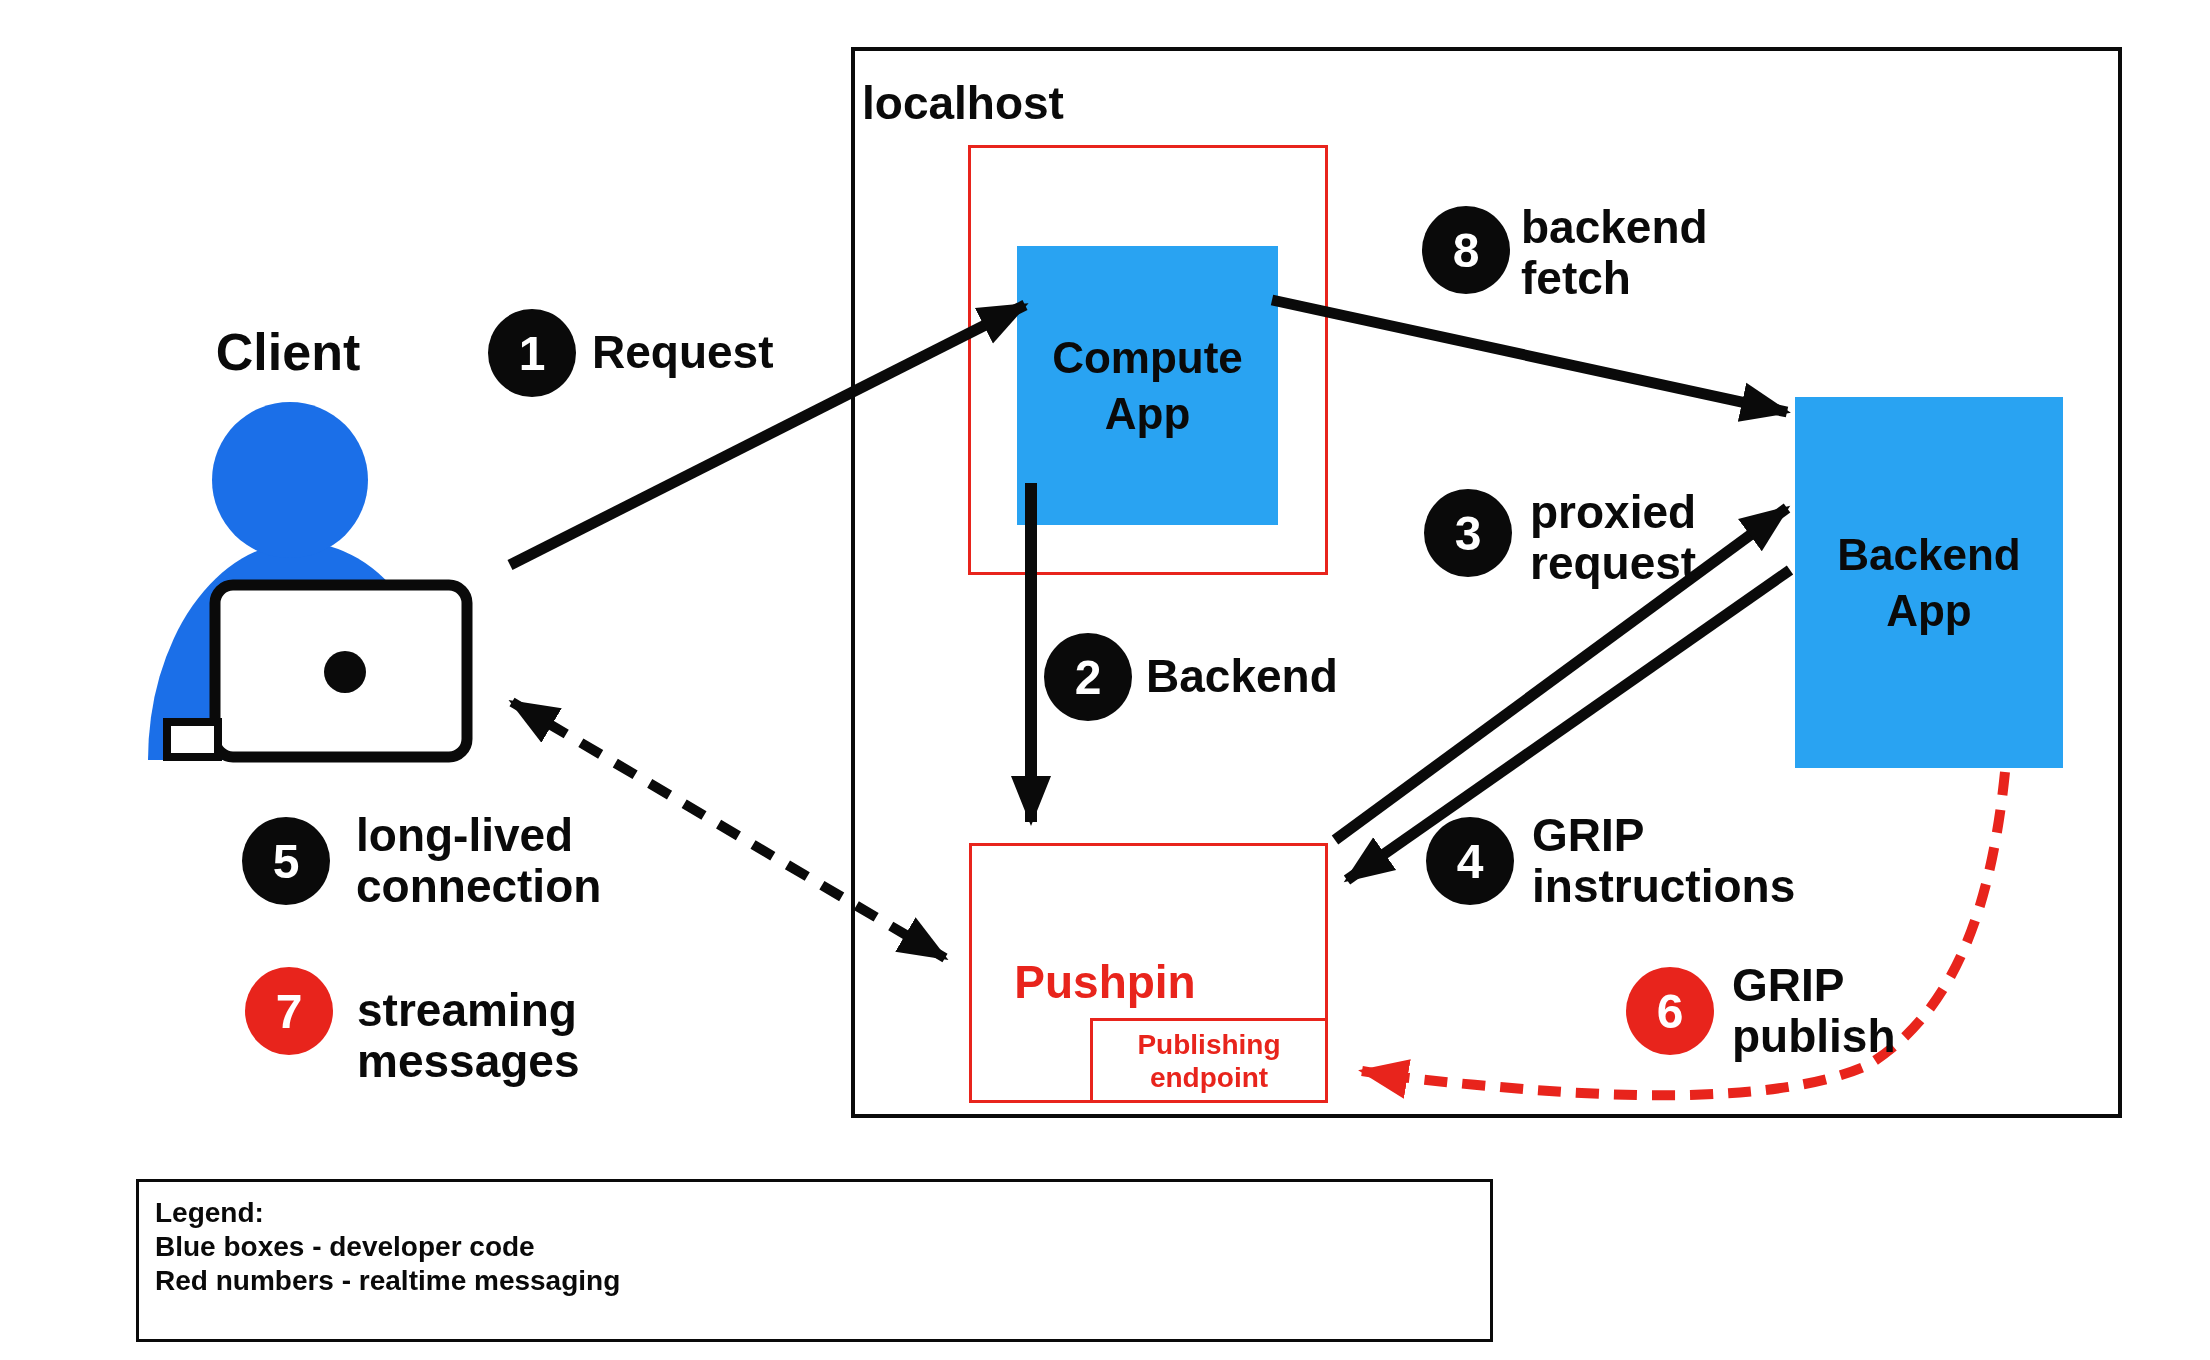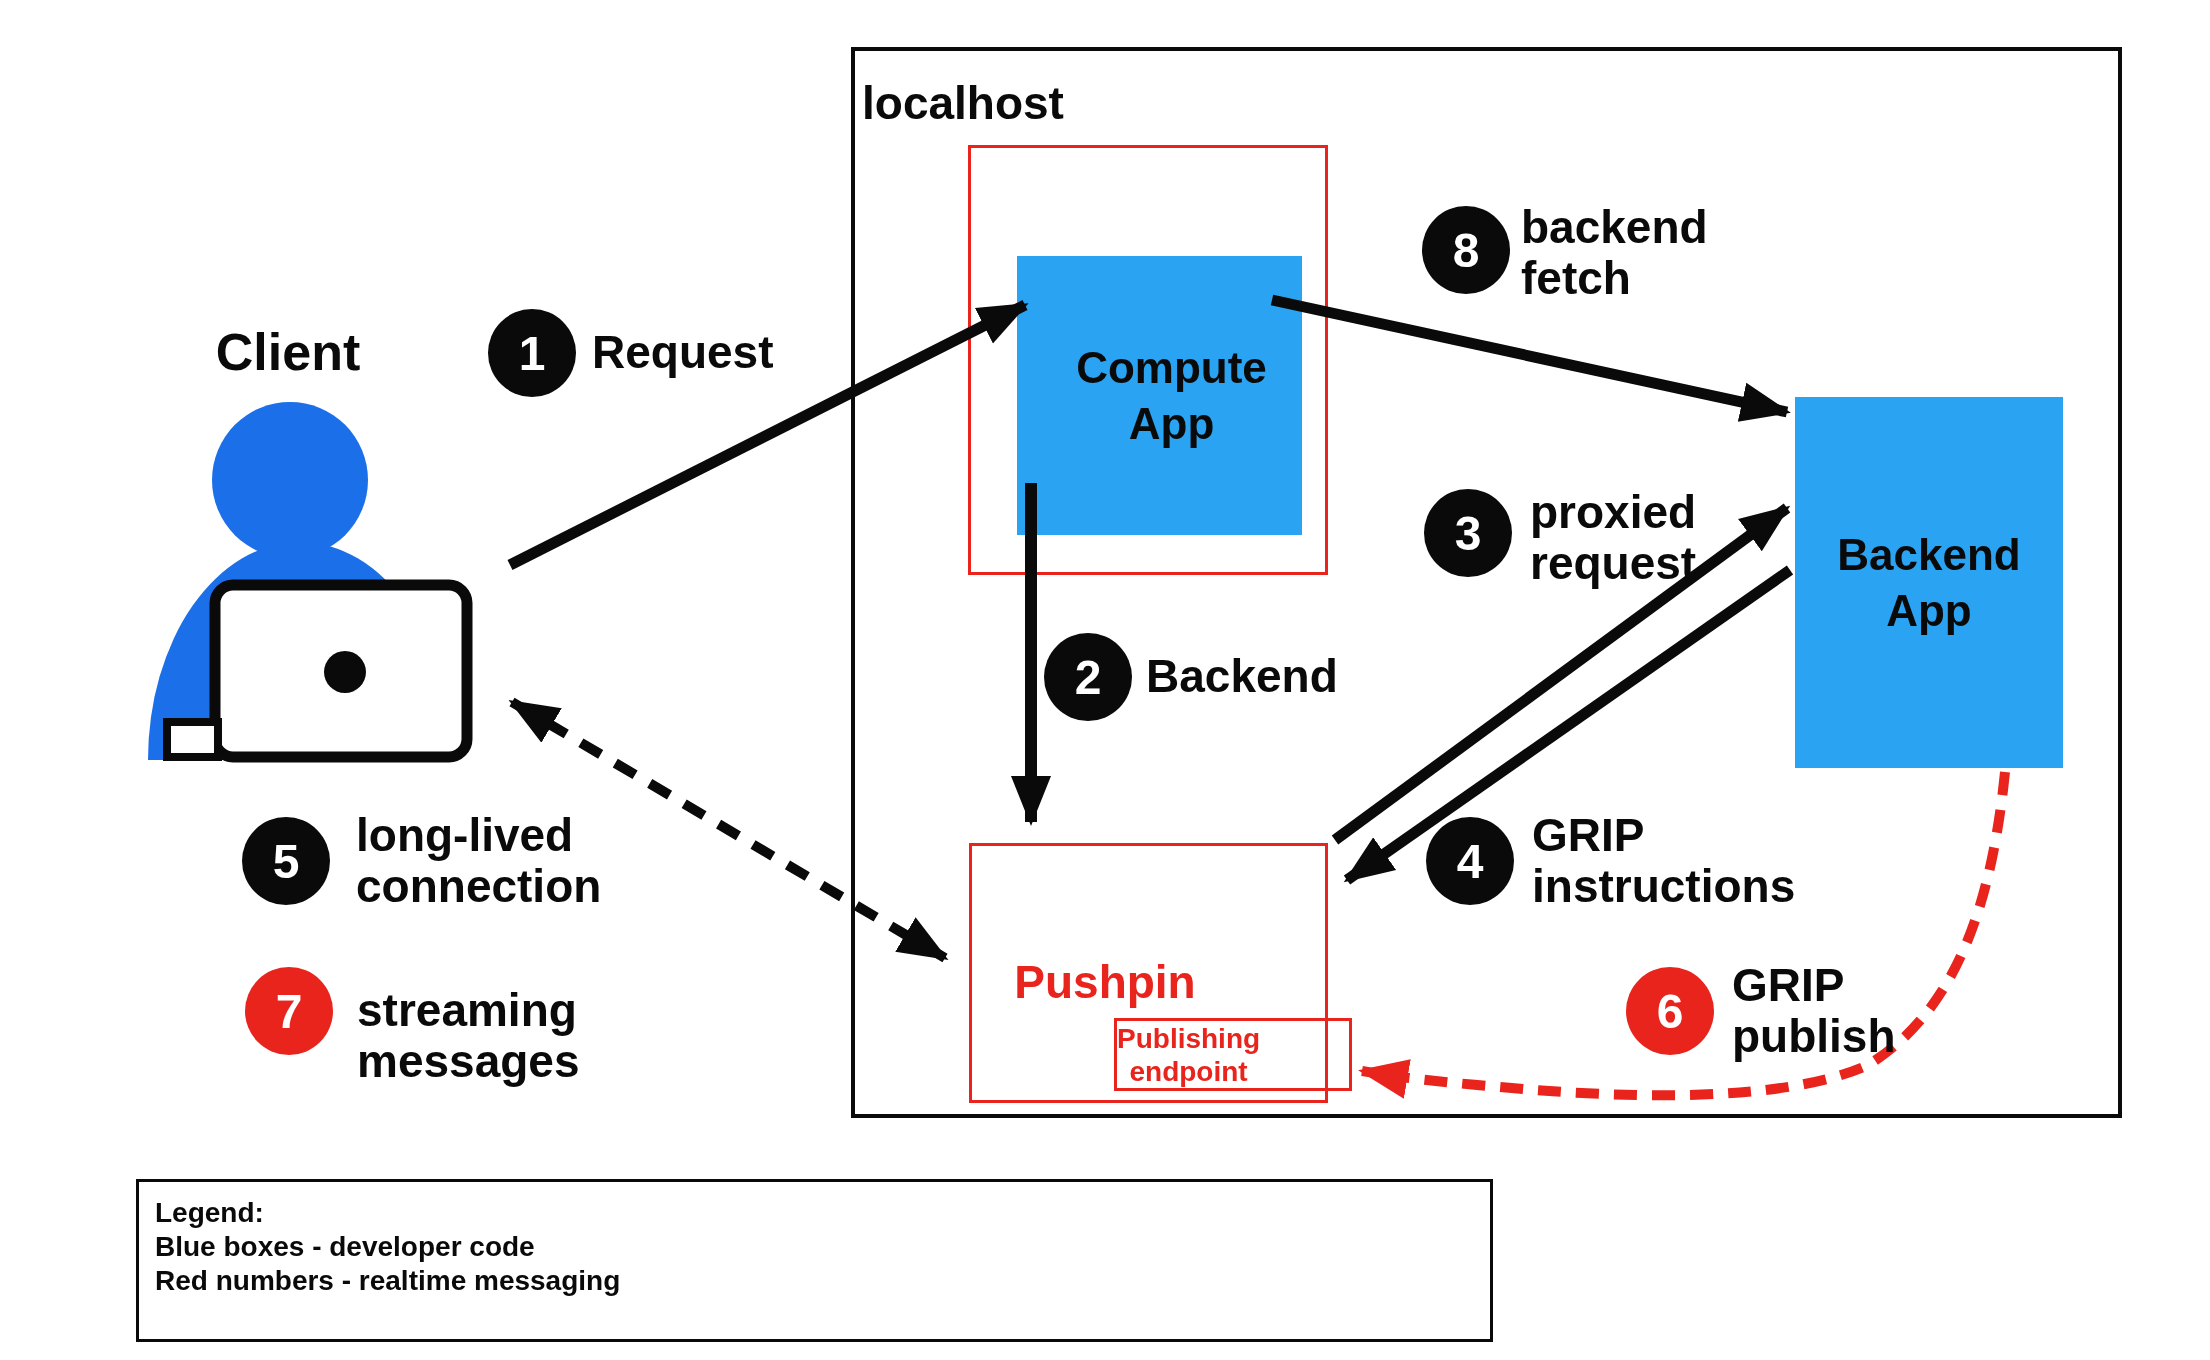--- a/index.html
+++ b/index.html
@@ -5,26 +5,26 @@
   html,body{margin:0;padding:0;background:#ffffff;}
   body{width:2210px;height:1360px;overflow:hidden;
        font-family:"Liberation Sans", sans-serif;color:var(--ink,#0a0a0a);}
   .stage{position:relative;width:2210px;height:1360px;background:#fff;}
 
   
   .outline-box{position:absolute;background:transparent;box-sizing:border-box;}
   .localhost-box{left:851px;top:47px;width:1271px;height:1071px;border:4px solid var(--ink);}
   .viceroy-box{left:968px;top:145px;width:360px;height:430px;border:3px solid var(--red);}
   .pushpin-box{left:969px;top:843px;width:359px;height:260px;border:3px solid var(--red);}
-  .pub-box{left:1114px;top:1018px;width:238px;height:73px;border:3px solid var(--red);
-           display:flex;align-items:center;justify-content:flex-start;}
+  .pub-box{left:1090px;top:1018px;width:238px;height:85px;border:3px solid var(--red);
+           display:flex;align-items:center;justify-content:center;}
   .legend-box{left:136px;top:1179px;width:1357px;height:163px;border:3px solid var(--ink);
               padding:14px 0 12px 16px;}
   .fill-box{position:absolute;background:var(--box_blue);display:flex;align-items:center;justify-content:center;}
-  .compute-box{left:1017px;top:256px;width:261px;height:279px;padding-left:24px;}
+  .compute-box{left:1017px;top:246px;width:261px;height:279px;}
   .backend-box{left:1795px;top:397px;width:268px;height:371px;}
 
   
   .t{white-space:pre-line;}
   .localhost-label{position:absolute;left:862px;top:60px;font-size:46px;font-weight:bold;margin-top:16px;}
   .red-title{position:absolute;left:0;width:100%;text-align:center;color:var(--red);
              font-size:46px;font-weight:bold;}
   .viceroy-label{top:156px;}
   .pushpin-label{top:955px;}
   .box-label{font-size:44px;font-weight:bold;line-height:56px;text-align:center;}

